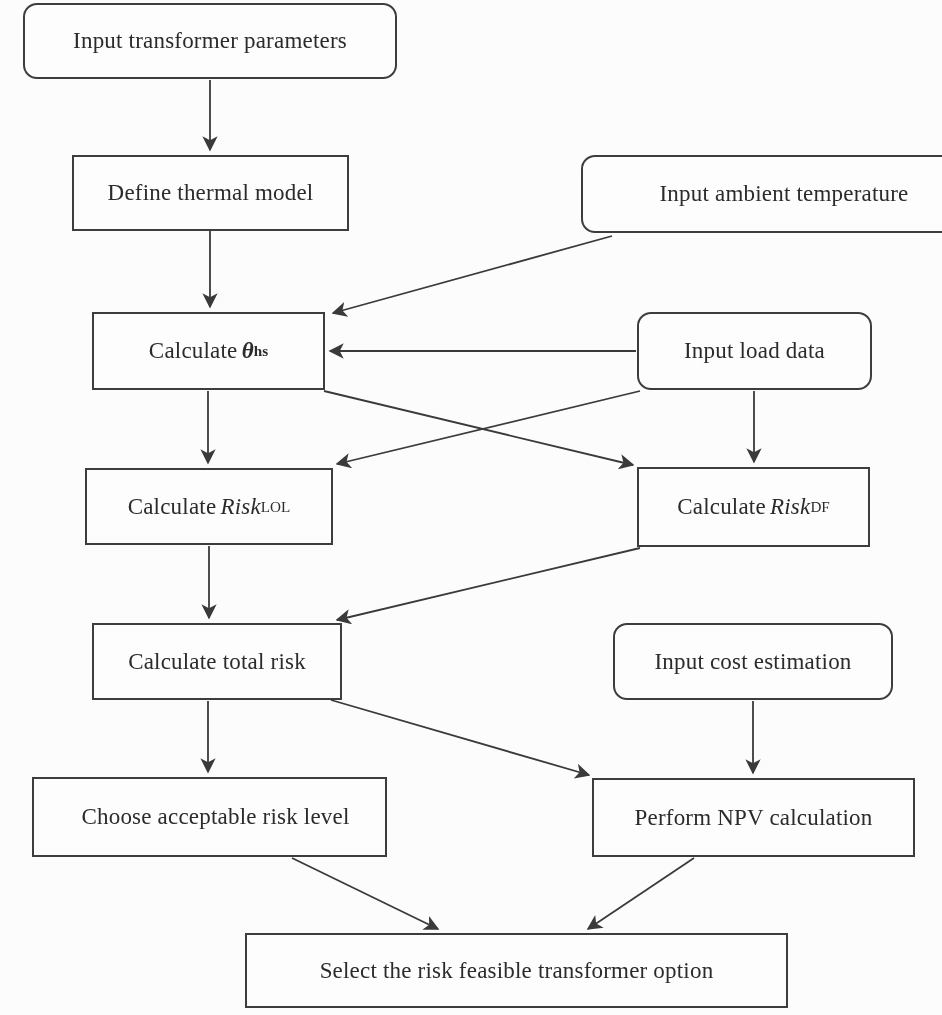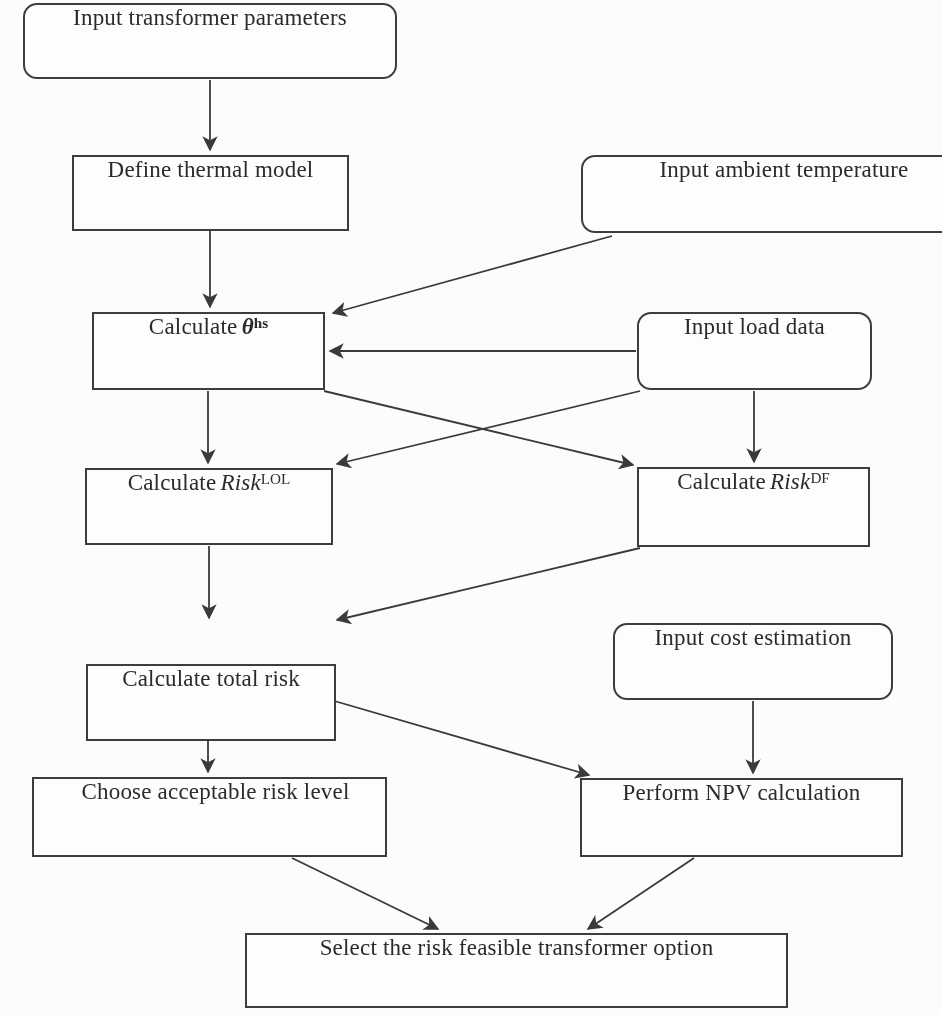--- a/index.html
+++ b/index.html
@@ -26,21 +26,21 @@
     stroke: #3a3a3a;
     stroke-width: 1.8;
     fill: none;
   }
   .node {
     position: absolute;
     box-sizing: border-box;
     border: 2px solid #3d3d3d;
     background: #fdfdfd;
     display: flex;
-    align-items: flex-start;
+    align-items: center;
     justify-content: center;
     font-size: 23px;
     color: #2b2b2b;
     letter-spacing: 0.2px;
     white-space: nowrap;
   }
   .node.rounded {
     border-radius: 14px;
   }
   .math {
@@ -114,33 +114,33 @@
       <span class="math">Risk</span>
       <span class="subscript">LOL</span>
   </div>
 
   <div class="node" style="left:637px; top:467px; width:233px; height:80px;">
     <span>Calculate</span>
       <span class="math">Risk</span>
       <span class="subscript">DF</span>
   </div>
 
-  <div class="node" style="left:86px; top:623px; width:250px; height:77px;margin-top:41px;">
+  <div class="node" style="left:92px; top:623px; width:250px; height:77px;">
     <span>Calculate total risk</span>
   </div>
 
   <div class="node rounded" style="left:613px; top:623px; width:280px; height:77px;">
     <span>Input cost estimation</span>
   </div>
 
   <div class="node" style="left:32px; top:777px; width:355px; height:80px;padding-left:12px;">
     <span>Choose acceptable risk level</span>
   </div>
 
-  <div class="node" style="left:580px; top:778px; width:323px; height:79px;">
+  <div class="node" style="left:592px; top:778px; width:323px; height:79px;">
     <span>Perform NPV calculation</span>
   </div>
 
   <div class="node" style="left:245px; top:933px; width:543px; height:75px;">
     <span>Select the risk feasible transformer option</span>
   </div>
 
 </div>
 
 </body></html>

